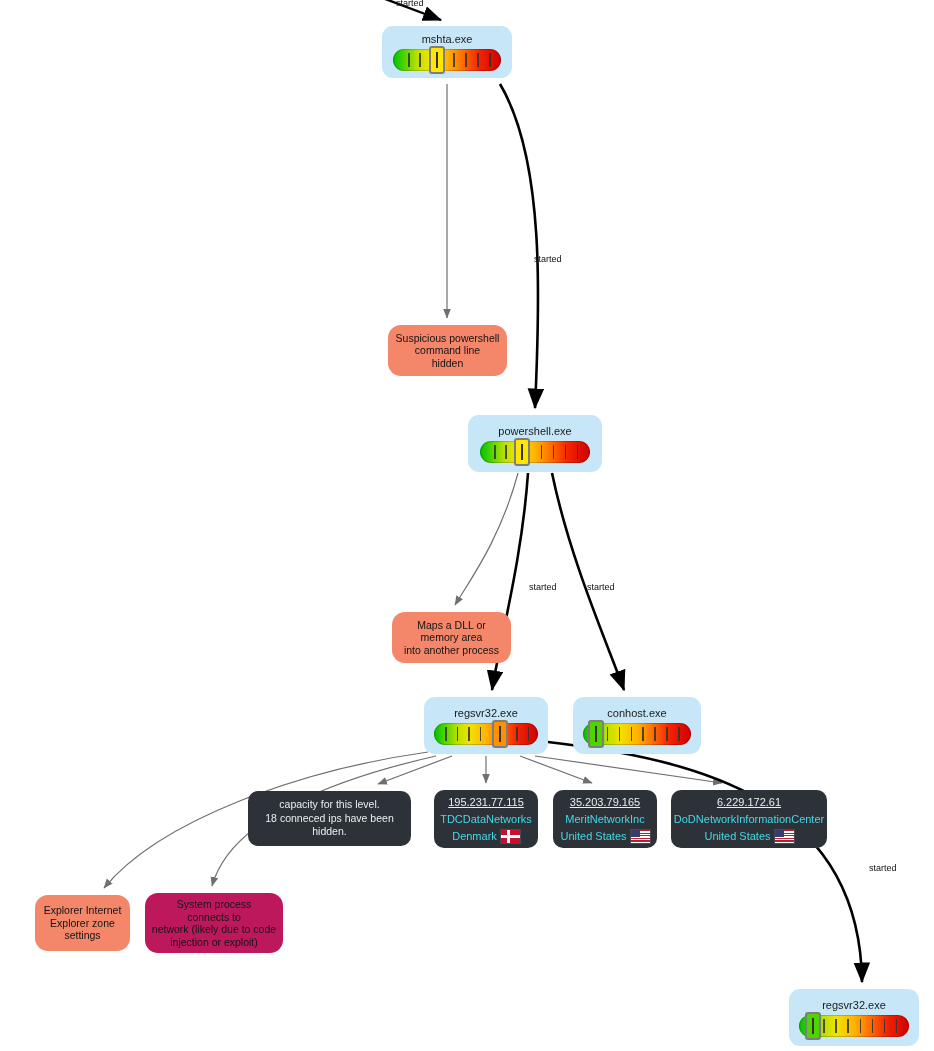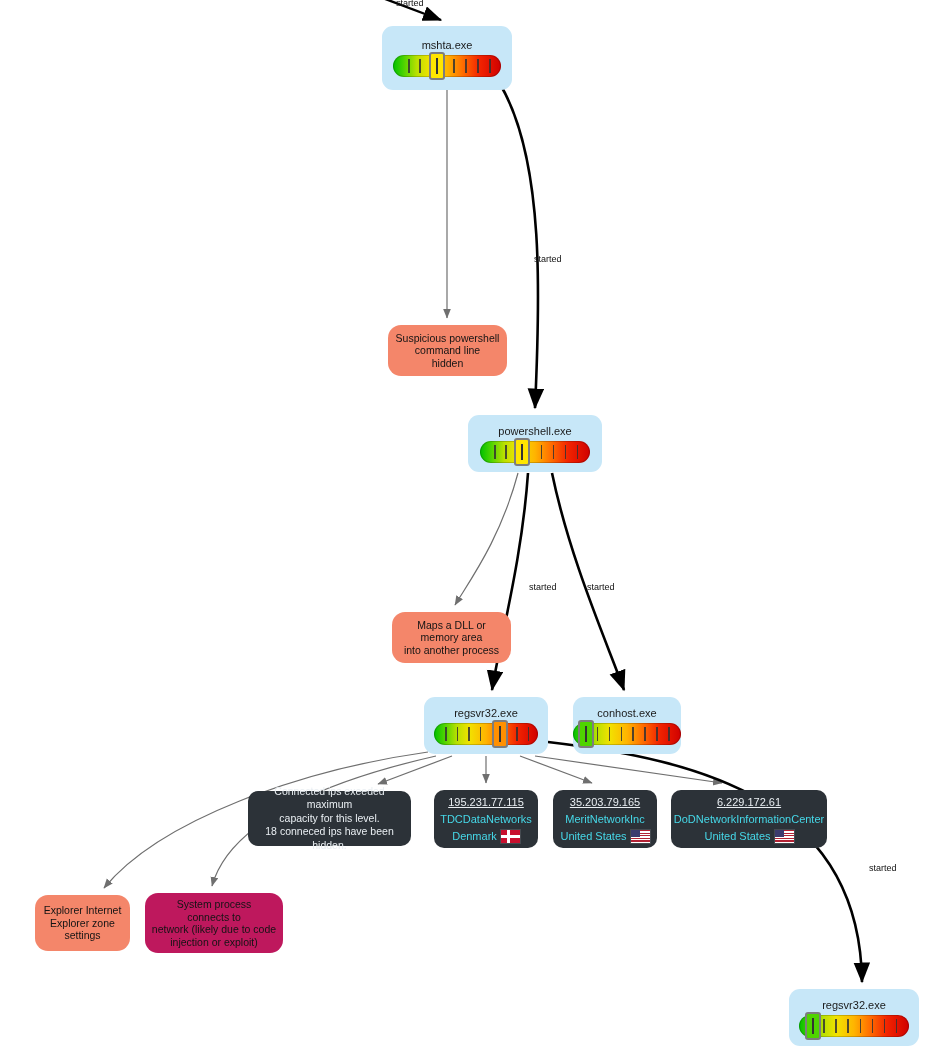--- a/index.html
+++ b/index.html
@@ -93,21 +93,21 @@
 
     <path d="M486,756 L486,783" stroke="#6f6f6f" stroke-width="1.2" fill="none" marker-end="url(#ahGray)"></path>
 
     <path d="M520,756 L592,783" stroke="#6f6f6f" stroke-width="1.2" fill="none" marker-end="url(#ahGray)"></path>
 
     <path d="M535,756 L722,783" stroke="#6f6f6f" stroke-width="1.2" fill="none" marker-end="url(#ahGray)"></path>
 
     <path d="M548,742 C700,760 860,800 862,982" stroke="#000" stroke-width="2.6" fill="none" marker-end="url(#ahBlack)"></path>
   </svg>
 
-  <div class="node proc" style="left:382px;top:26px;width:130px;height:64px;">
+  <div class="node proc" style="left:382px;top:26px;width:130px;height:52px;">
     <div class="pname">mshta.exe</div>
     <div class="gauge" style="width:108px;">
       <div class="ticks">
         <div class="tick" style="left:14%"></div>
           <div class="tick" style="left:24%"></div>
         <div class="tick" style="left:45%"></div>
           <div class="tick" style="left:56%"></div>
         <div class="tick" style="left:67%"></div>
           <div class="tick" style="left:78%"></div>
         <div class="tick" style="left:89%"></div>
@@ -147,21 +147,21 @@
         <div class="tick" style="left:68%"></div>
           <div class="tick" style="left:79%"></div>
         <div class="tick" style="left:90%"></div>
       </div>
       <div class="marker" style="left:56%;background:#ff9000;">
           <div class="inner"></div>
         </div>
     </div>
   </div>
 
-  <div class="node proc" style="left:573px;top:697px;width:108px;height:57px;">
+  <div class="node proc" style="left:573px;top:697px;width:128px;height:57px;">
     <div class="pname">conhost.exe</div>
     <div class="gauge" style="width:108px;">
       <div class="ticks">
         <div class="tick" style="left:22%"></div>
           <div class="tick" style="left:33%"></div>
         <div class="tick" style="left:44%"></div>
           <div class="tick" style="left:55%"></div>
         <div class="tick" style="left:66%"></div>
           <div class="tick" style="left:77%"></div>
         <div class="tick" style="left:88%"></div>
@@ -218,21 +218,20 @@
     <div>
       <div>System process</div>
       <div>connects to</div>
       <div>network (likely due to code</div>
       <div>injection or exploit)</div>
     </div>
   </div>
 
   <div class="node info" style="left:248px;top:791px;width:163px;height:55px;">
     <div>
-      <div>Connected ips exeeded maximum</div>
       <div>capacity for this level.</div>
       <div>18 conneced ips have been hidden.</div>
     </div>
   </div>
 
   <div class="node net" style="left:434px;top:790px;width:104px;height:58px;">
     <div class="ip">195.231.77.115</div>
     <div class="org">TDCDataNetworks</div>
     <div class="ctryrow">
       <span class="ctry">Denmark</span>

